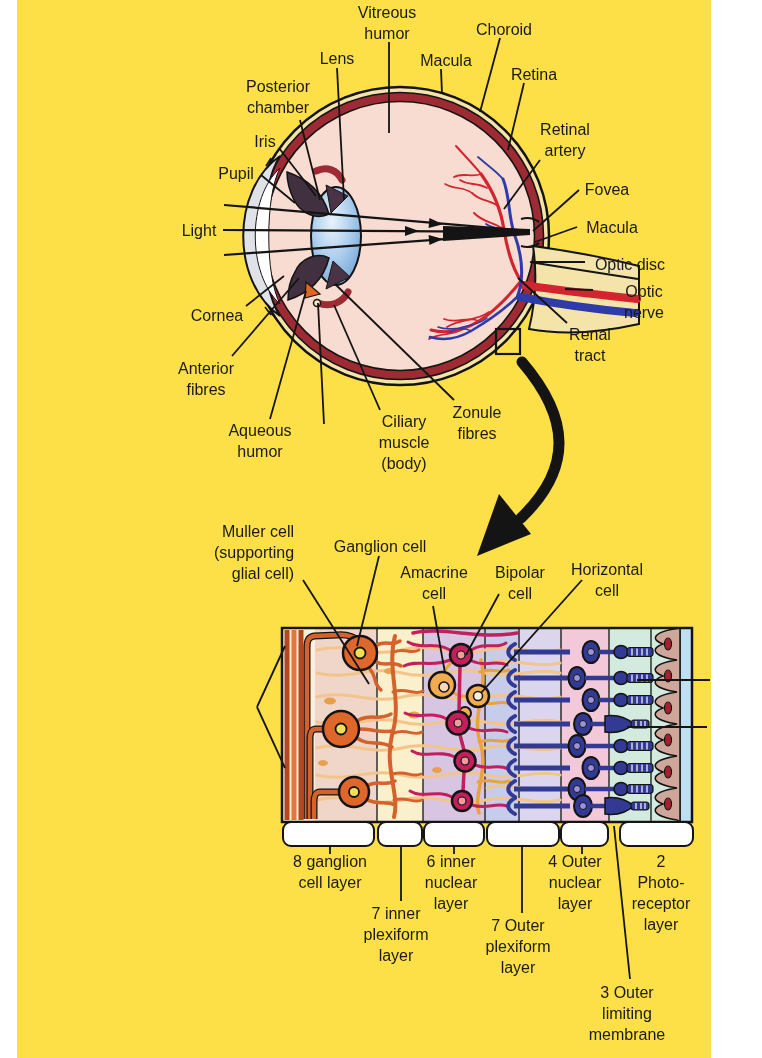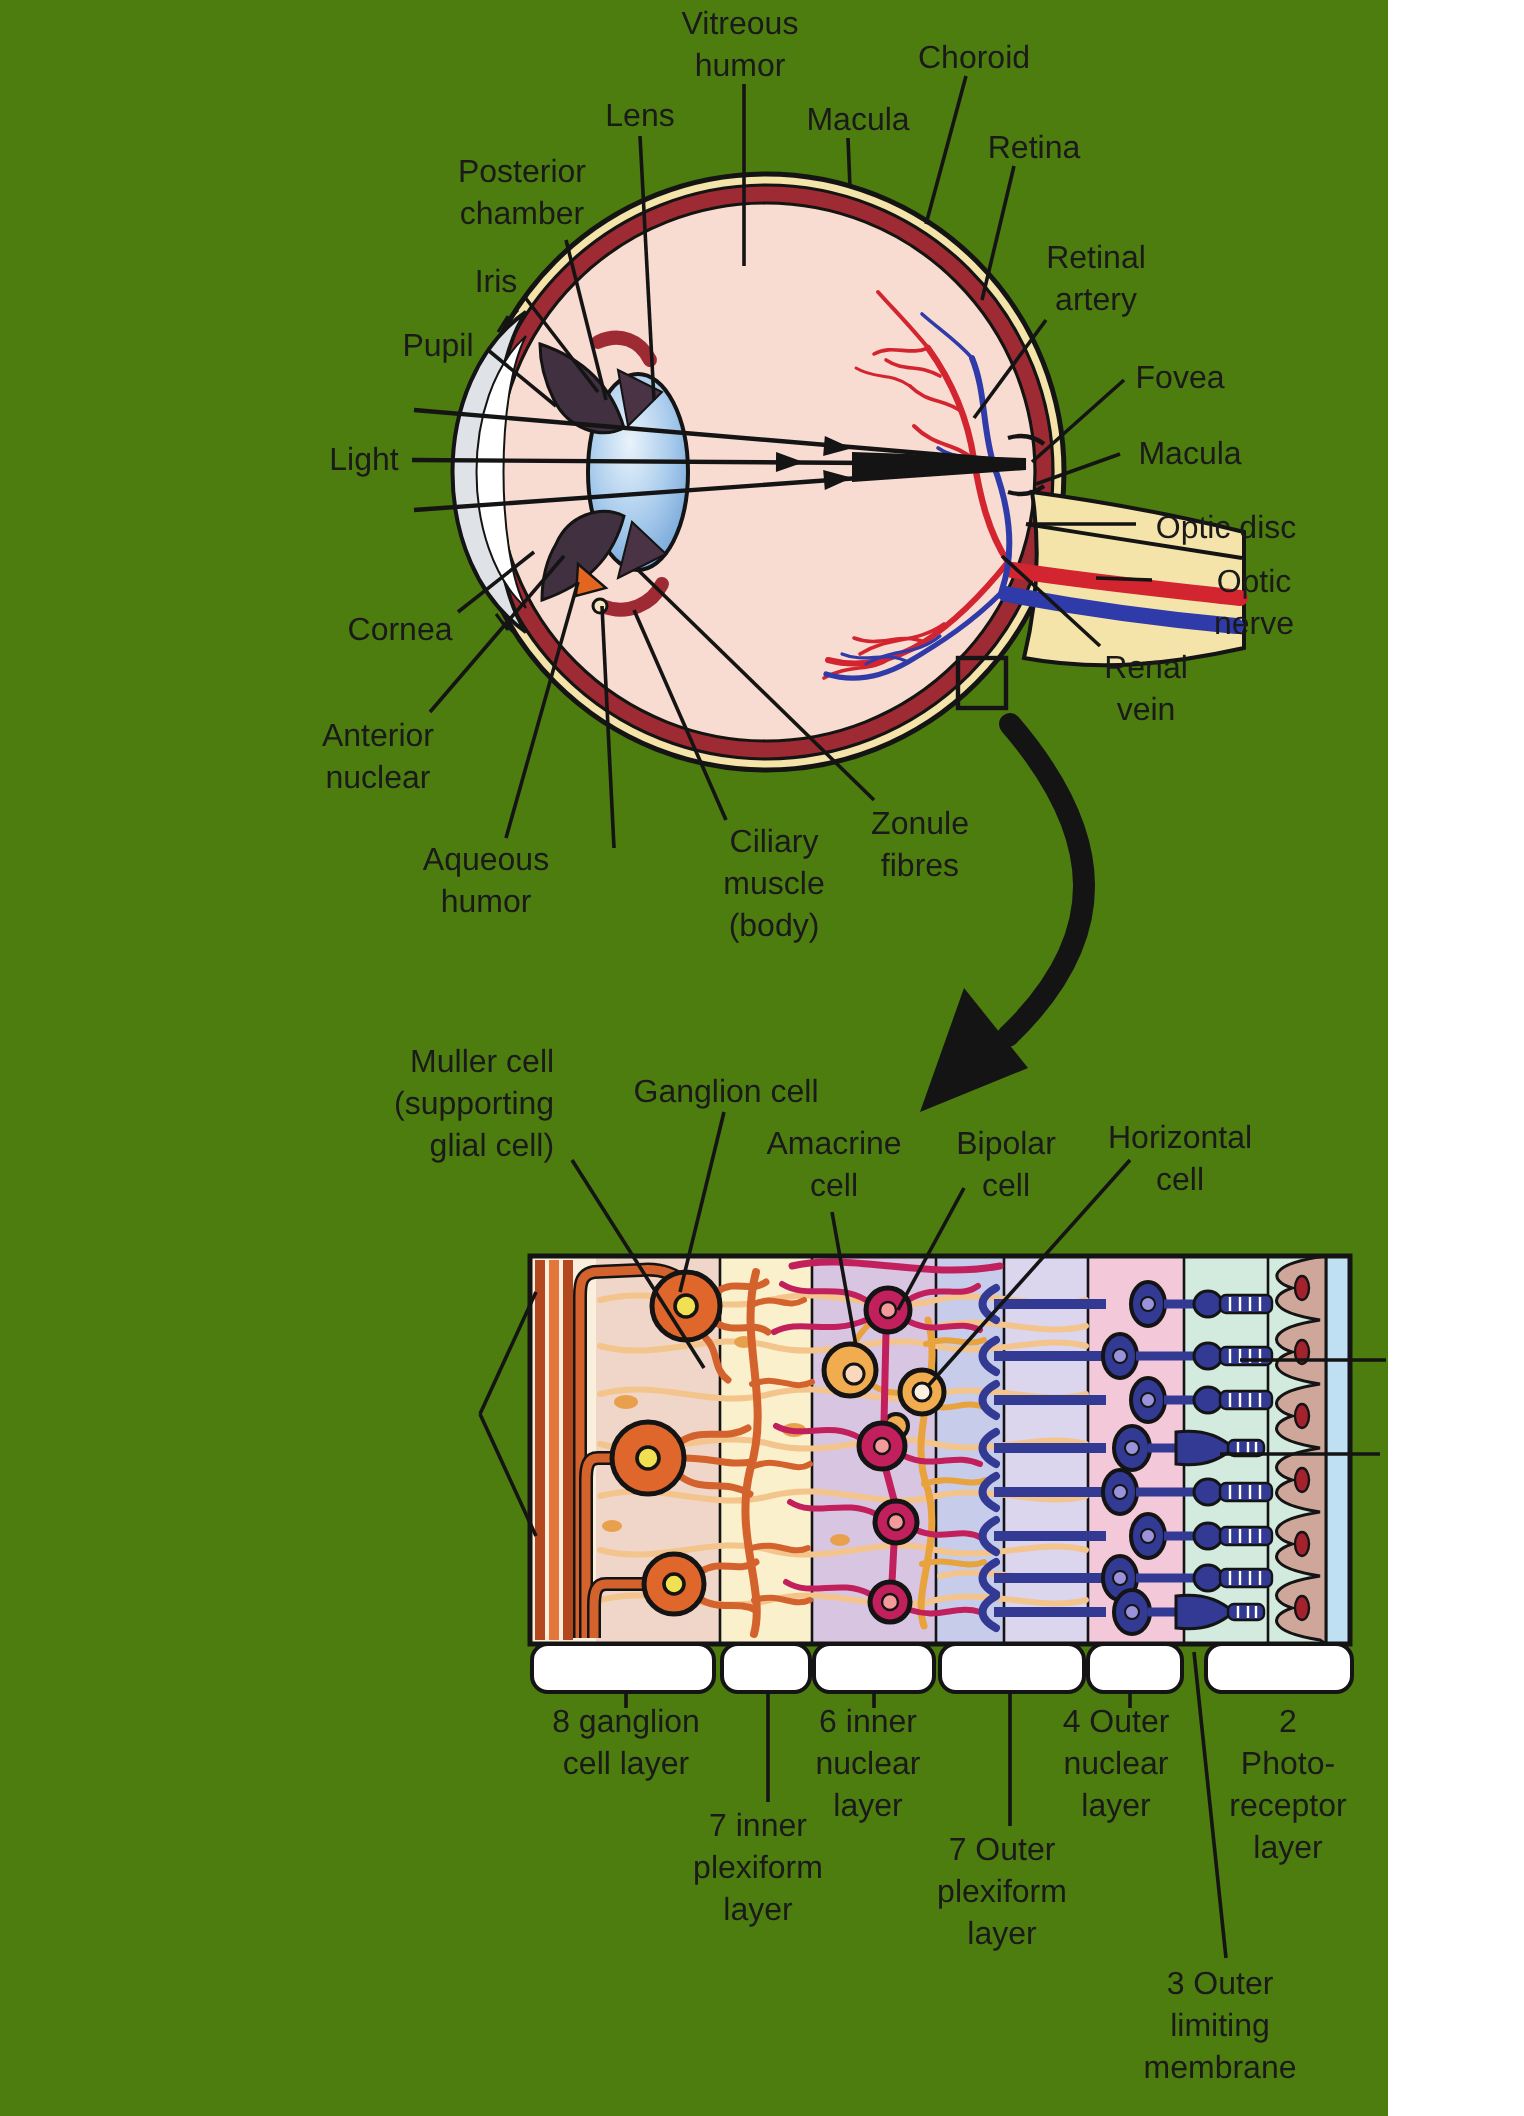--- a/index.html
+++ b/index.html
@@ -1,17 +1,17 @@
 <!DOCTYPE html>
 <html><head>
 <meta charset="utf-8">
 <style>
   html,body{margin:0;padding:0;background:#fff;}
-  #stage{position:relative;width:694px;height:1058px;background:#4d7c0f;overflow:hidden;
-         font-family:"Liberation Sans",sans-serif;}
+  #stage{position:relative;width:694px;height:1058px;background:#fde047;overflow:hidden;
+         font-family:"Liberation Sans",sans-serif;margin-left:17px;}
   #art{position:absolute;left:0;top:0;}
   .lbl{position:absolute;transform:translateX(-50%);text-align:center;
        font:16px/21px "Liberation Sans",sans-serif;color:#1a1a1a;white-space:pre-line;}
   .lbl.la{transform:none;text-align:right;}
 </style>
 </head>
 <body>
 
 <div id="stage">
 
@@ -347,36 +347,36 @@
 <div class="lbl" style="left:320px;top:48px">Lens</div>
 <div class="lbl" style="left:429px;top:50px">Macula</div>
 <div class="lbl" style="left:517px;top:64px">Retina</div>
 <div class="lbl" style="left:261px;top:76px">Posterior
 chamber</div>
 <div class="lbl" style="left:248px;top:131px">Iris</div>
 <div class="lbl" style="left:219px;top:163px">Pupil</div>
 <div class="lbl" style="left:182px;top:220px">Light</div>
 <div class="lbl" style="left:200px;top:305px">Cornea</div>
 <div class="lbl" style="left:189px;top:358px">Anterior
-nuclear</div>
+fibres</div>
 <div class="lbl" style="left:243px;top:420px">Aqueous
 humor</div>
 <div class="lbl" style="left:387px;top:411px">Ciliary
 muscle
 (body)</div>
 <div class="lbl" style="left:460px;top:402px">Zonule
 fibres</div>
 <div class="lbl" style="left:548px;top:119px">Retinal
 artery</div>
 <div class="lbl" style="left:590px;top:179px">Fovea</div>
 <div class="lbl" style="left:595px;top:217px">Macula</div>
 <div class="lbl" style="left:613px;top:254px">Optic disc</div>
 <div class="lbl" style="left:627px;top:281px">Optic nerve</div>
 <div class="lbl" style="left:573px;top:324px">Renal
-vein</div>
+tract</div>
 
 <div class="lbl la" style="left:197px;top:521px">Muller cell
 (supporting
 glial cell)</div>
 <div class="lbl" style="left:363px;top:536px">Ganglion cell</div>
 <div class="lbl" style="left:417px;top:562px">Amacrine
 cell</div>
 <div class="lbl" style="left:503px;top:562px">Bipolar
 cell</div>
 <div class="lbl" style="left:590px;top:559px">Horizontal

